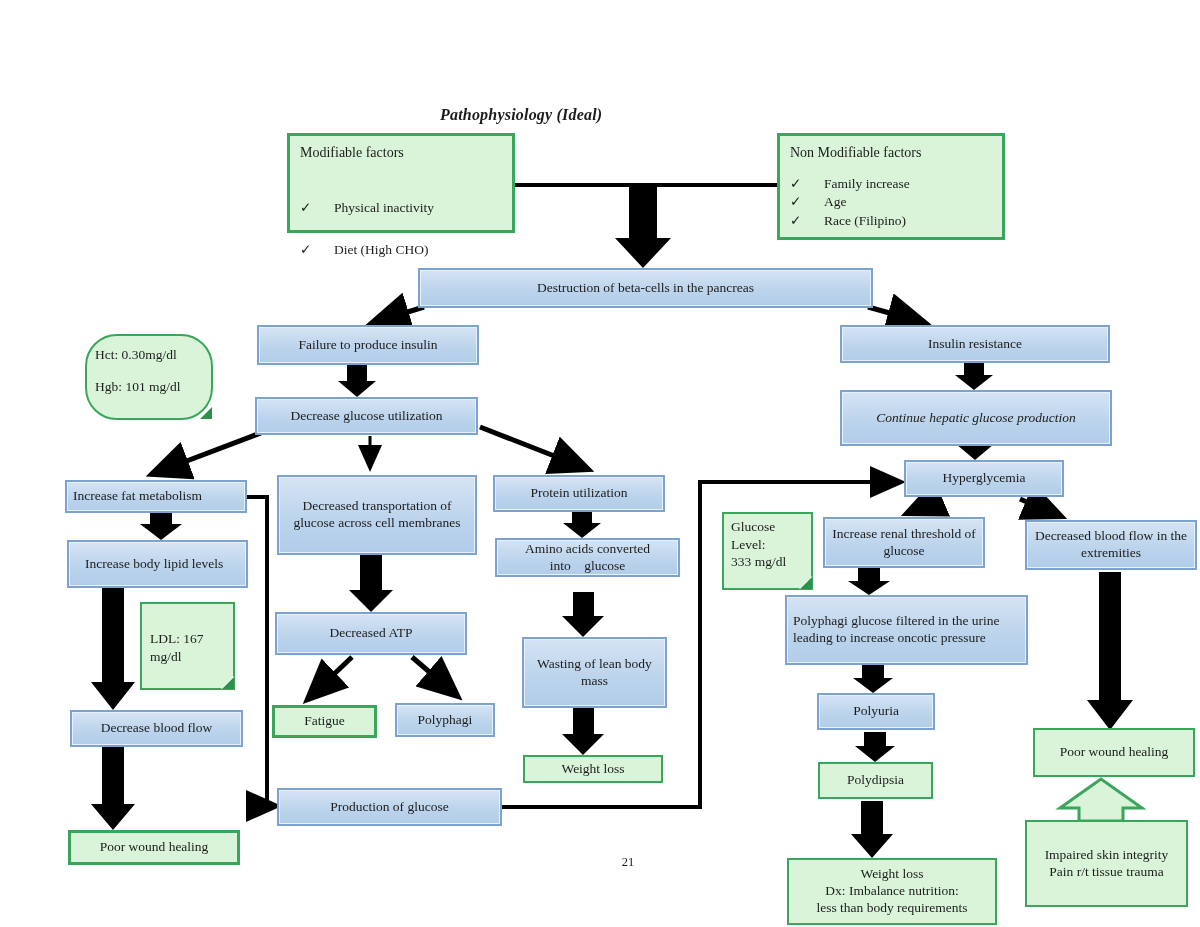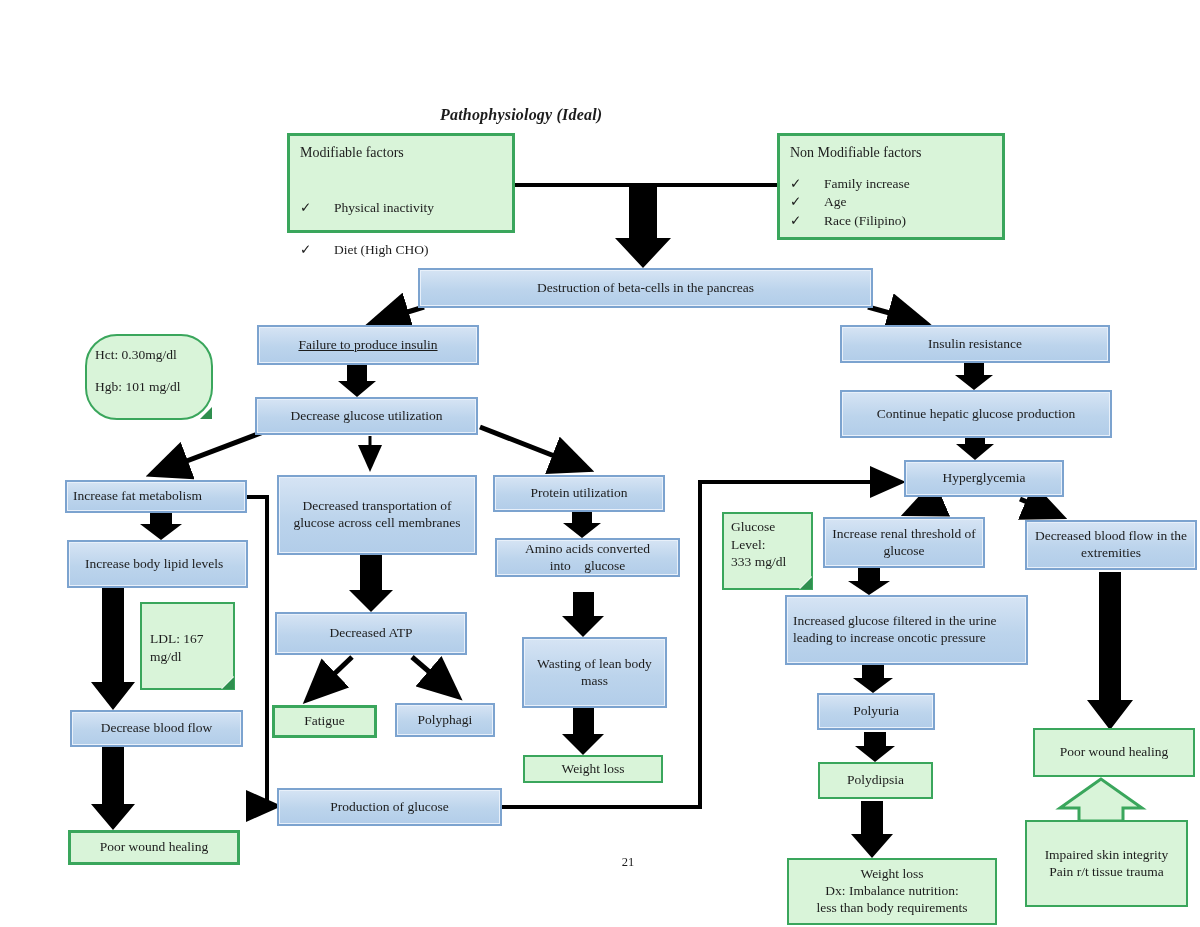--- a/index.html
+++ b/index.html
@@ -128,21 +128,21 @@
       <span class="chk">✓</span>
       <span>Age</span>
     </div>
     <div class="factor-item">
       <span class="chk">✓</span>
       <span>Race (Filipino)</span>
     </div>
   </div>
 
   <div class="box blue" style="left:418px;top:268px;width:455px;height:40px;">Destruction of beta-cells in the pancreas</div>
-  <div class="box blue" style="left:257px;top:325px;width:222px;height:40px;text-decoration:underline;">Failure to produce insulin</div>
+  <div class="box blue" style="left:257px;top:325px;width:222px;height:40px;">Failure to produce insulin</div>
   <div class="box blue" style="left:255px;top:397px;width:223px;height:38px;">Decrease glucose utilization</div>
 
   <div class="box blue leftalign" style="left:65px;top:480px;width:182px;height:33px;">Increase fat metabolism</div>
   <div class="box blue leftalign" style="left:67px;top:540px;width:181px;height:48px;padding-left:16px;">Increase body lipid levels</div>
   <div class="box blue" style="left:70px;top:710px;width:173px;height:37px;">Decrease blood flow</div>
   <div class="box green thick" style="left:68px;top:830px;width:172px;height:35px;">Poor wound healing</div>
 
   <div class="box blue" style="left:277px;top:475px;width:200px;height:80px;">Decreased transportation of glucose across cell membranes</div>
   <div class="box blue" style="left:275px;top:612px;width:192px;height:43px;">Decreased ATP</div>
   <div class="box green thick" style="left:272px;top:705px;width:105px;height:33px;">Fatigue</div>
@@ -151,25 +151,25 @@
 
   <div class="box blue" style="left:493px;top:475px;width:172px;height:37px;">Protein utilization</div>
   <div class="box blue" style="left:495px;top:538px;width:185px;height:39px;">
     <div>Amino acids converted</div>
     <div class="pre">into    glucose</div>
   </div>
   <div class="box blue" style="left:522px;top:637px;width:145px;height:71px;">Wasting of lean body mass</div>
   <div class="box green" style="left:523px;top:755px;width:140px;height:28px;">Weight loss</div>
 
   <div class="box blue" style="left:840px;top:325px;width:270px;height:38px;">Insulin resistance</div>
-  <div class="box blue" style="left:840px;top:390px;width:272px;height:48px;">Continue hepatic glucose production</div>
+  <div class="box blue" style="left:840px;top:390px;width:272px;height:56px;font-style:italic;">Continue hepatic glucose production</div>
   <div class="box blue" style="left:904px;top:460px;width:160px;height:37px;">Hyperglycemia</div>
 
   <div class="box blue" style="left:823px;top:517px;width:162px;height:51px;">Increase renal threshold of glucose</div>
-  <div class="box blue leftalign" style="left:785px;top:595px;width:243px;height:70px;">Increased glucose filtered in the urine leading to increase oncotic pressure</div>
+  <div class="box blue leftalign" style="left:785px;top:595px;width:243px;height:70px;">Polyphagi glucose filtered in the urine leading to increase oncotic pressure</div>
   <div class="box blue" style="left:817px;top:693px;width:118px;height:37px;">Polyuria</div>
   <div class="box green" style="left:818px;top:762px;width:115px;height:37px;">Polydipsia</div>
   <div class="box green" style="left:787px;top:858px;width:210px;height:67px;">
     <div>Weight loss</div>
     <div>Dx: Imbalance nutrition:</div>
     <div>less than body requirements</div>
   </div>
 
   <div class="box blue" style="left:1025px;top:520px;width:172px;height:50px;">Decreased blood flow in the extremities</div>
   <div class="box green" style="left:1033px;top:728px;width:162px;height:49px;">Poor wound healing</div>

